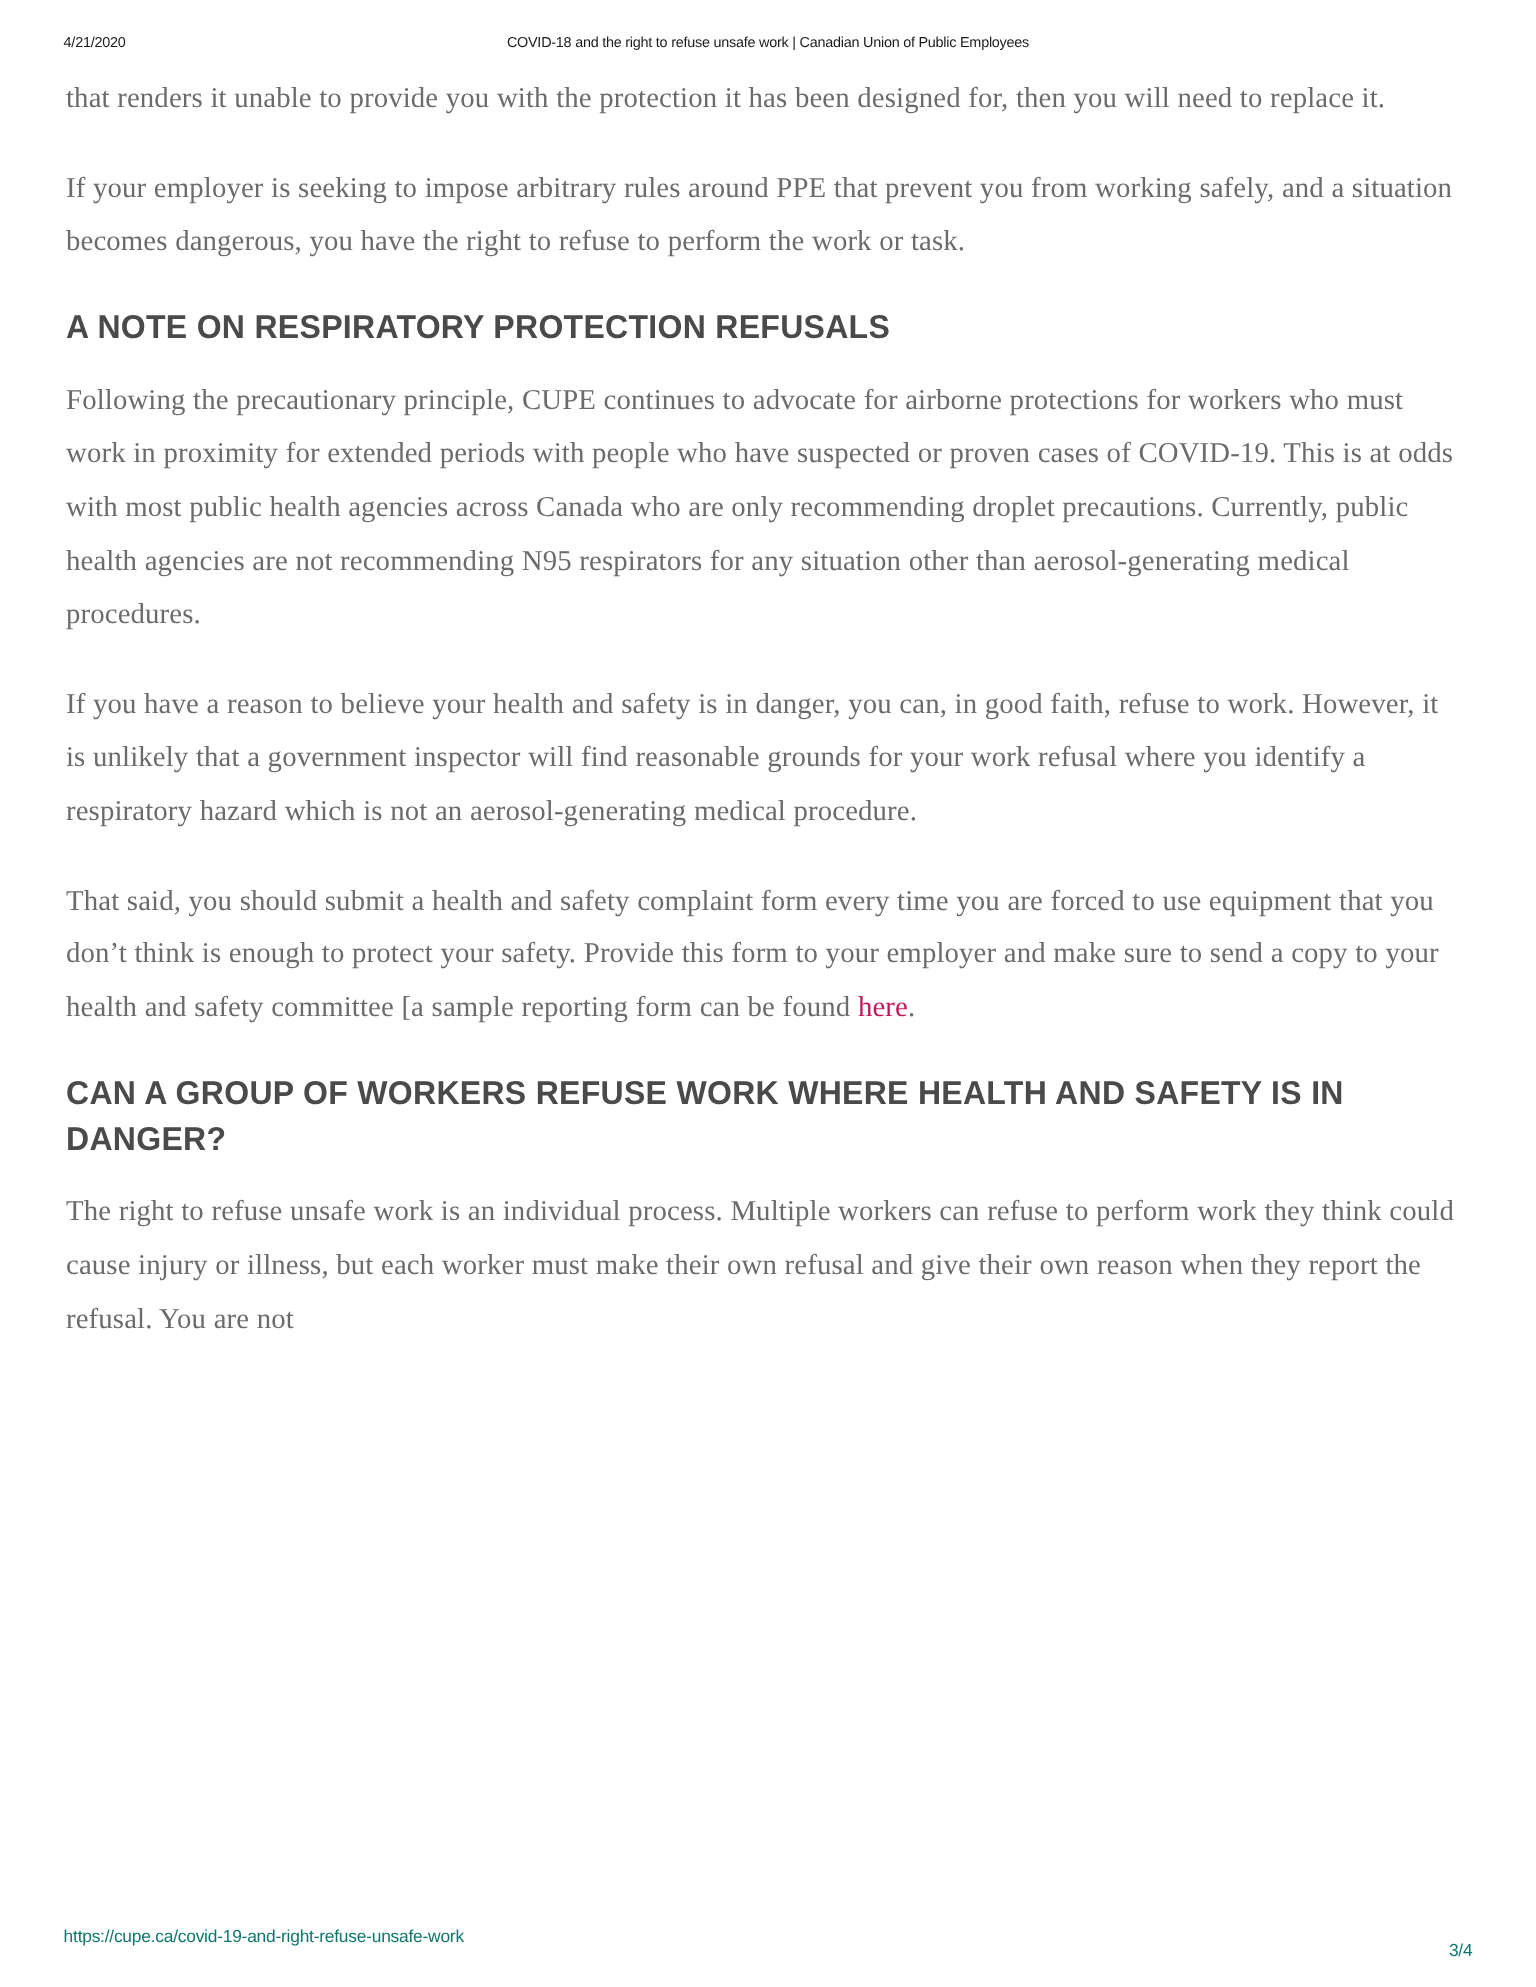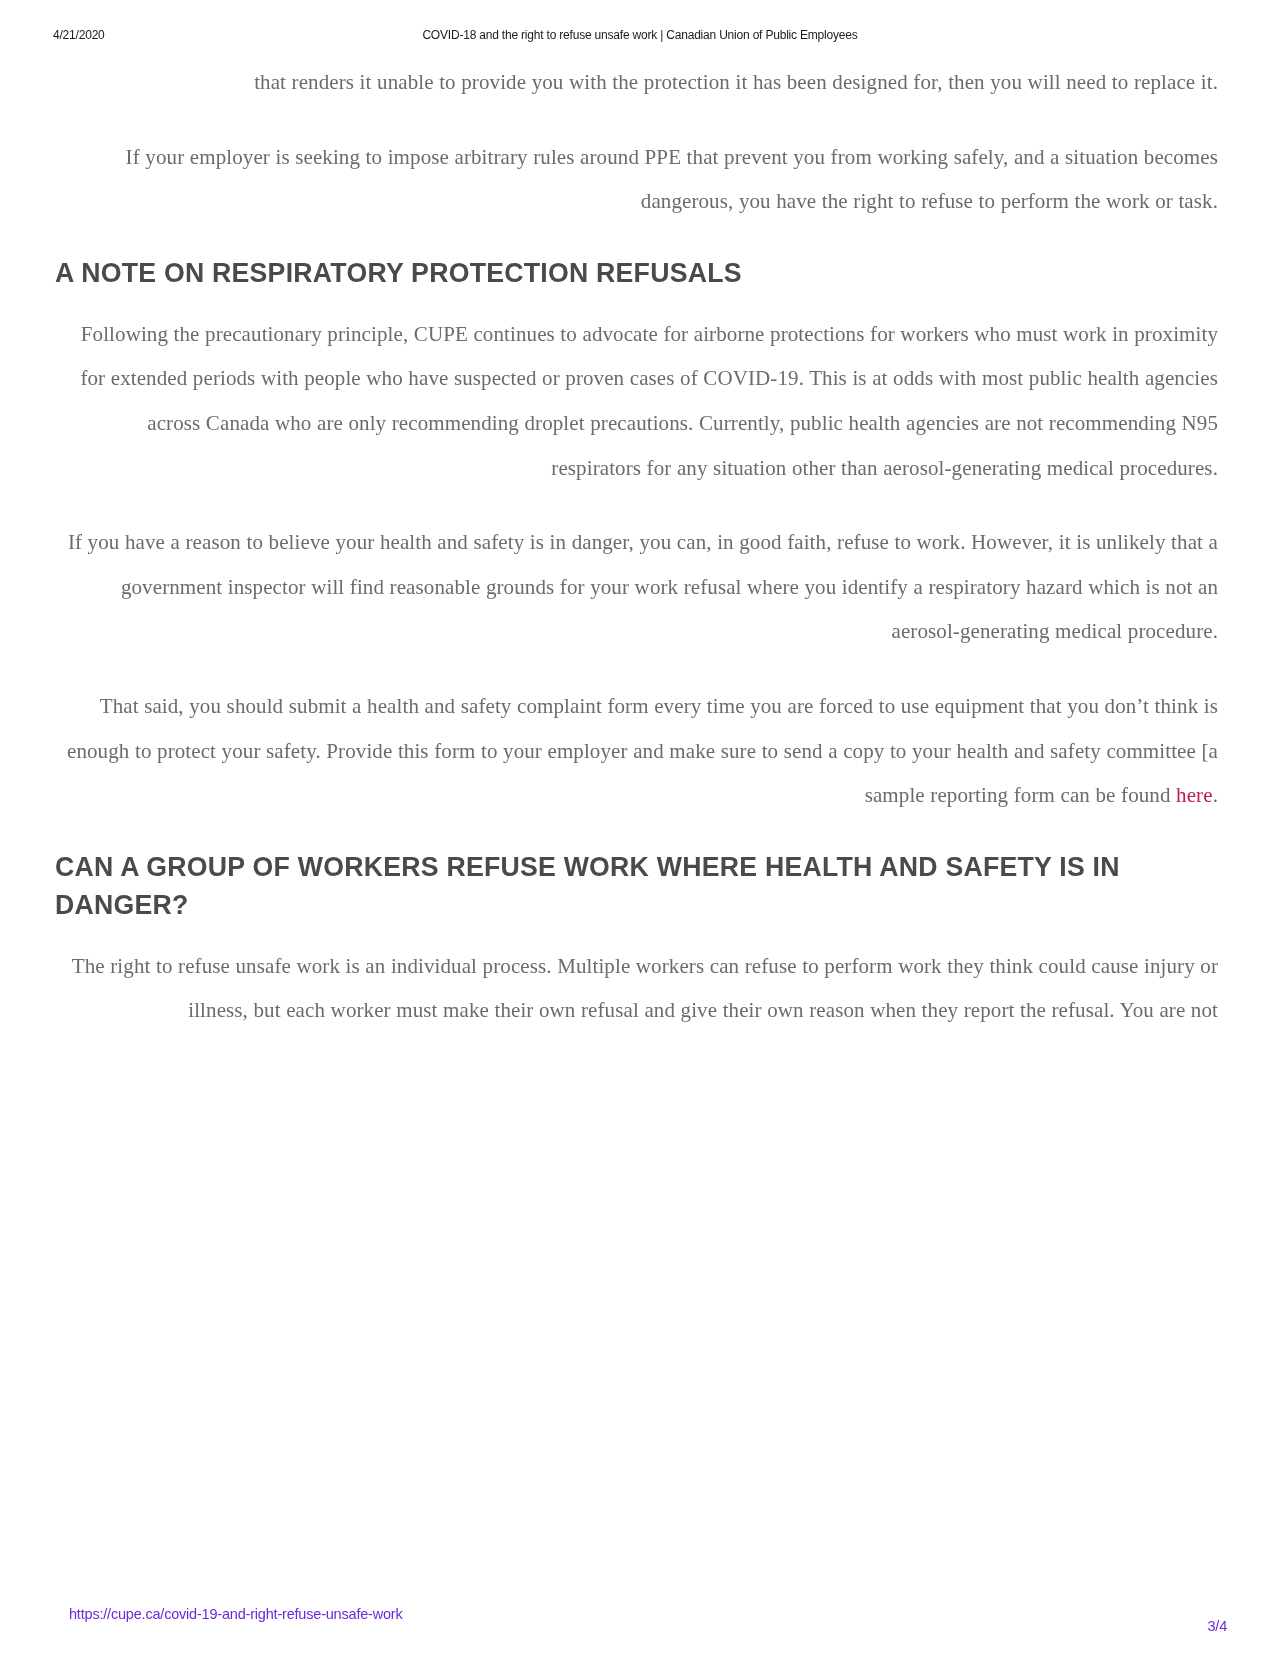--- a/index.html
+++ b/index.html
@@ -47,26 +47,26 @@
     right: 0;
     top: 0;
     text-align: center;
     white-space: nowrap;
   }
 
   
   .print-footer {
     position: absolute;
     bottom: 28px;
-    left: 16px;
+    left: 0;
     right: 0;
     height: 22px;
     font-family: "Liberation Sans", sans-serif;
     font-size: 14.5px;
-    color: #6d28d9;
+    color: #0f766e;
     letter-spacing: -0.2px;
   }
   .print-footer .pf-url {
     position: absolute;
     left: 53px;
     top: 0;
     white-space: nowrap;
   }
   .print-footer .pf-page {
     position: absolute;
@@ -81,25 +81,25 @@
     position: absolute;
     left: 55px;
     right: 62px;
     top: 60px;
     bottom: 70px;
   }
 
   p.para {
     margin: 0 0 30px 0;
     font-family: "Liberation Serif", serif;
-    font-size: 21px;
+    font-size: 24px;
     line-height: 44.6px;
     color: #6b6b6d;
     letter-spacing: 0.1px;
-    text-align: right;
+    text-align: left;
     word-spacing: 0.2px;
   }
   p.para:first-child { margin-top: 0; }
 
   p.tight-top { margin-top: -4px; }
 
   h2.section-heading {
     margin: 12px 0 20px 0;
     font-family: "Liberation Sans", sans-serif;
     font-weight: bold;

